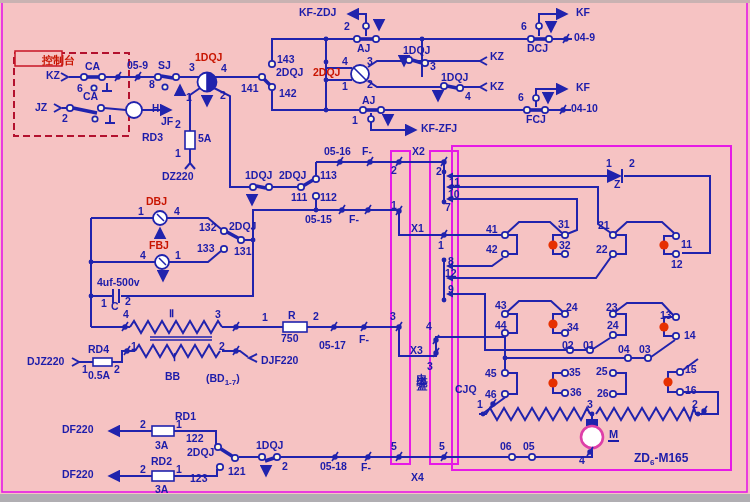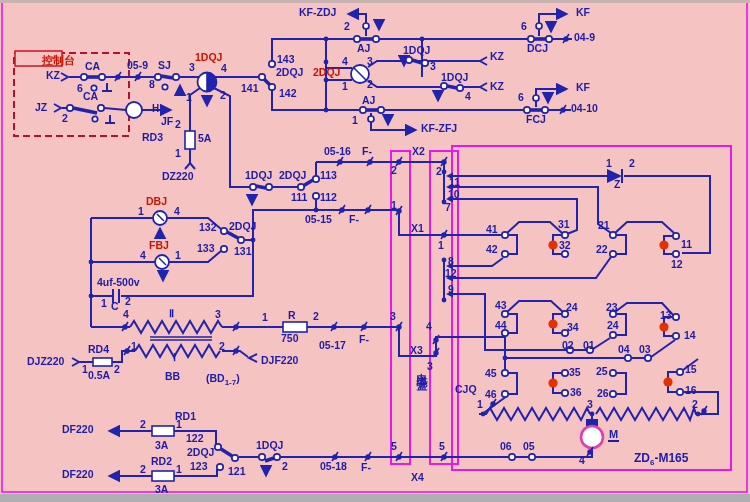--- a/index.html
+++ b/index.html
@@ -478,21 +478,21 @@
       <span class="lb" style="left: 219px; top: 341px;">2</span>
       <span class="lb" style="left: 165px; top: 371px;">BB</span>
       <span class="lb" style="left: 261px; top: 355px;">DJF220</span>
       <span class="lb" style="left: 62px; top: 424px;">DF220</span>
       <span class="lb" style="left: 140px; top: 419px;">2</span>
       <span class="lb" style="left: 153px; top: 411px; margin-left: 22px;">RD1</span>
       <span class="lb" style="left: 176px; top: 419px;">1</span>
       <span class="lb" style="left: 155px; top: 440px;">3A</span>
       <span class="lb" style="left: 186px; top: 433px;">122</span>
       <span class="lb" style="left: 187px; top: 447px;">2DQJ</span>
-      <span class="lb" style="left: 190px; top: 461px;">123</span>
+      <span class="lb" style="left: 190px; top: 473px;">123</span>
       <span class="lb" style="left: 228px; top: 466px;">121</span>
       <span class="lb" style="left: 62px; top: 469px;">DF220</span>
       <span class="lb" style="left: 140px; top: 464px;">2</span>
       <span class="lb" style="left: 151px; top: 456px;">RD2</span>
       <span class="lb" style="left: 176px; top: 464px;">1</span>
       <span class="lb" style="left: 155px; top: 484px;">3A</span>
       <span class="lb" style="left: 256px; top: 440px;">1DQJ</span>
       <span class="lb" style="left: 282px; top: 461px;">2</span>
       <span class="lb" style="left: 320px; top: 461px;">05-18</span>
       <span class="lb" style="left: 361px; top: 462px;">F-</span>

